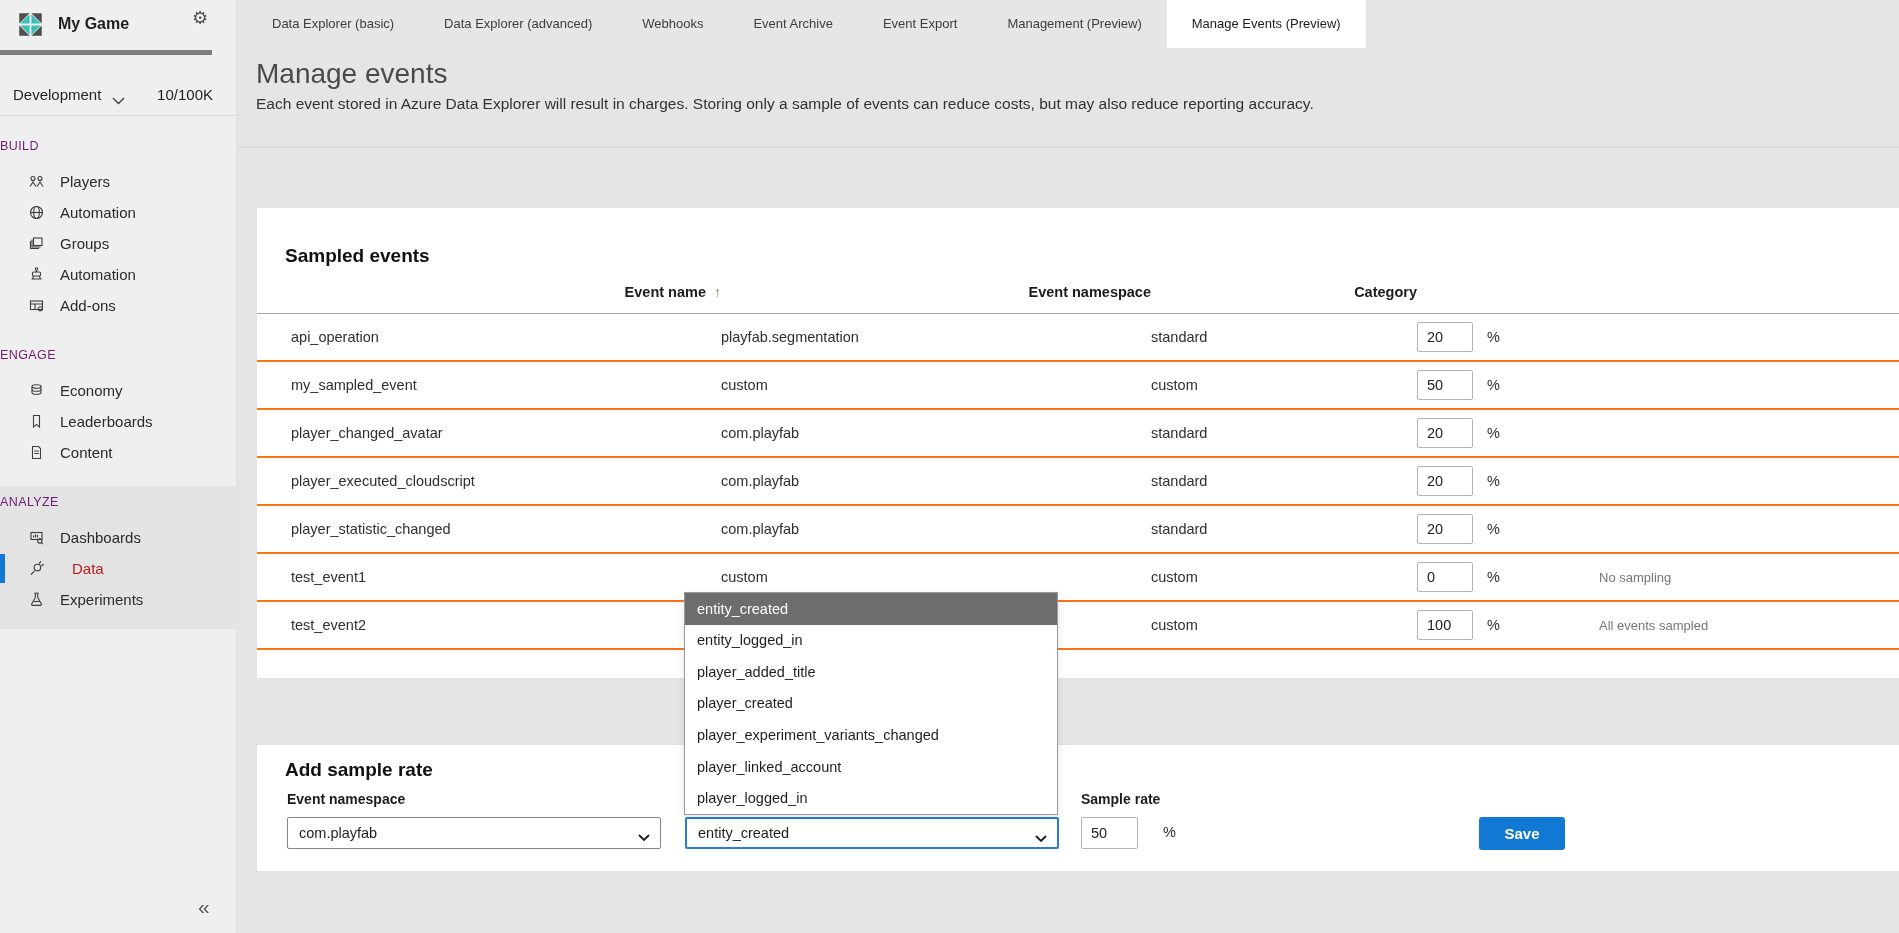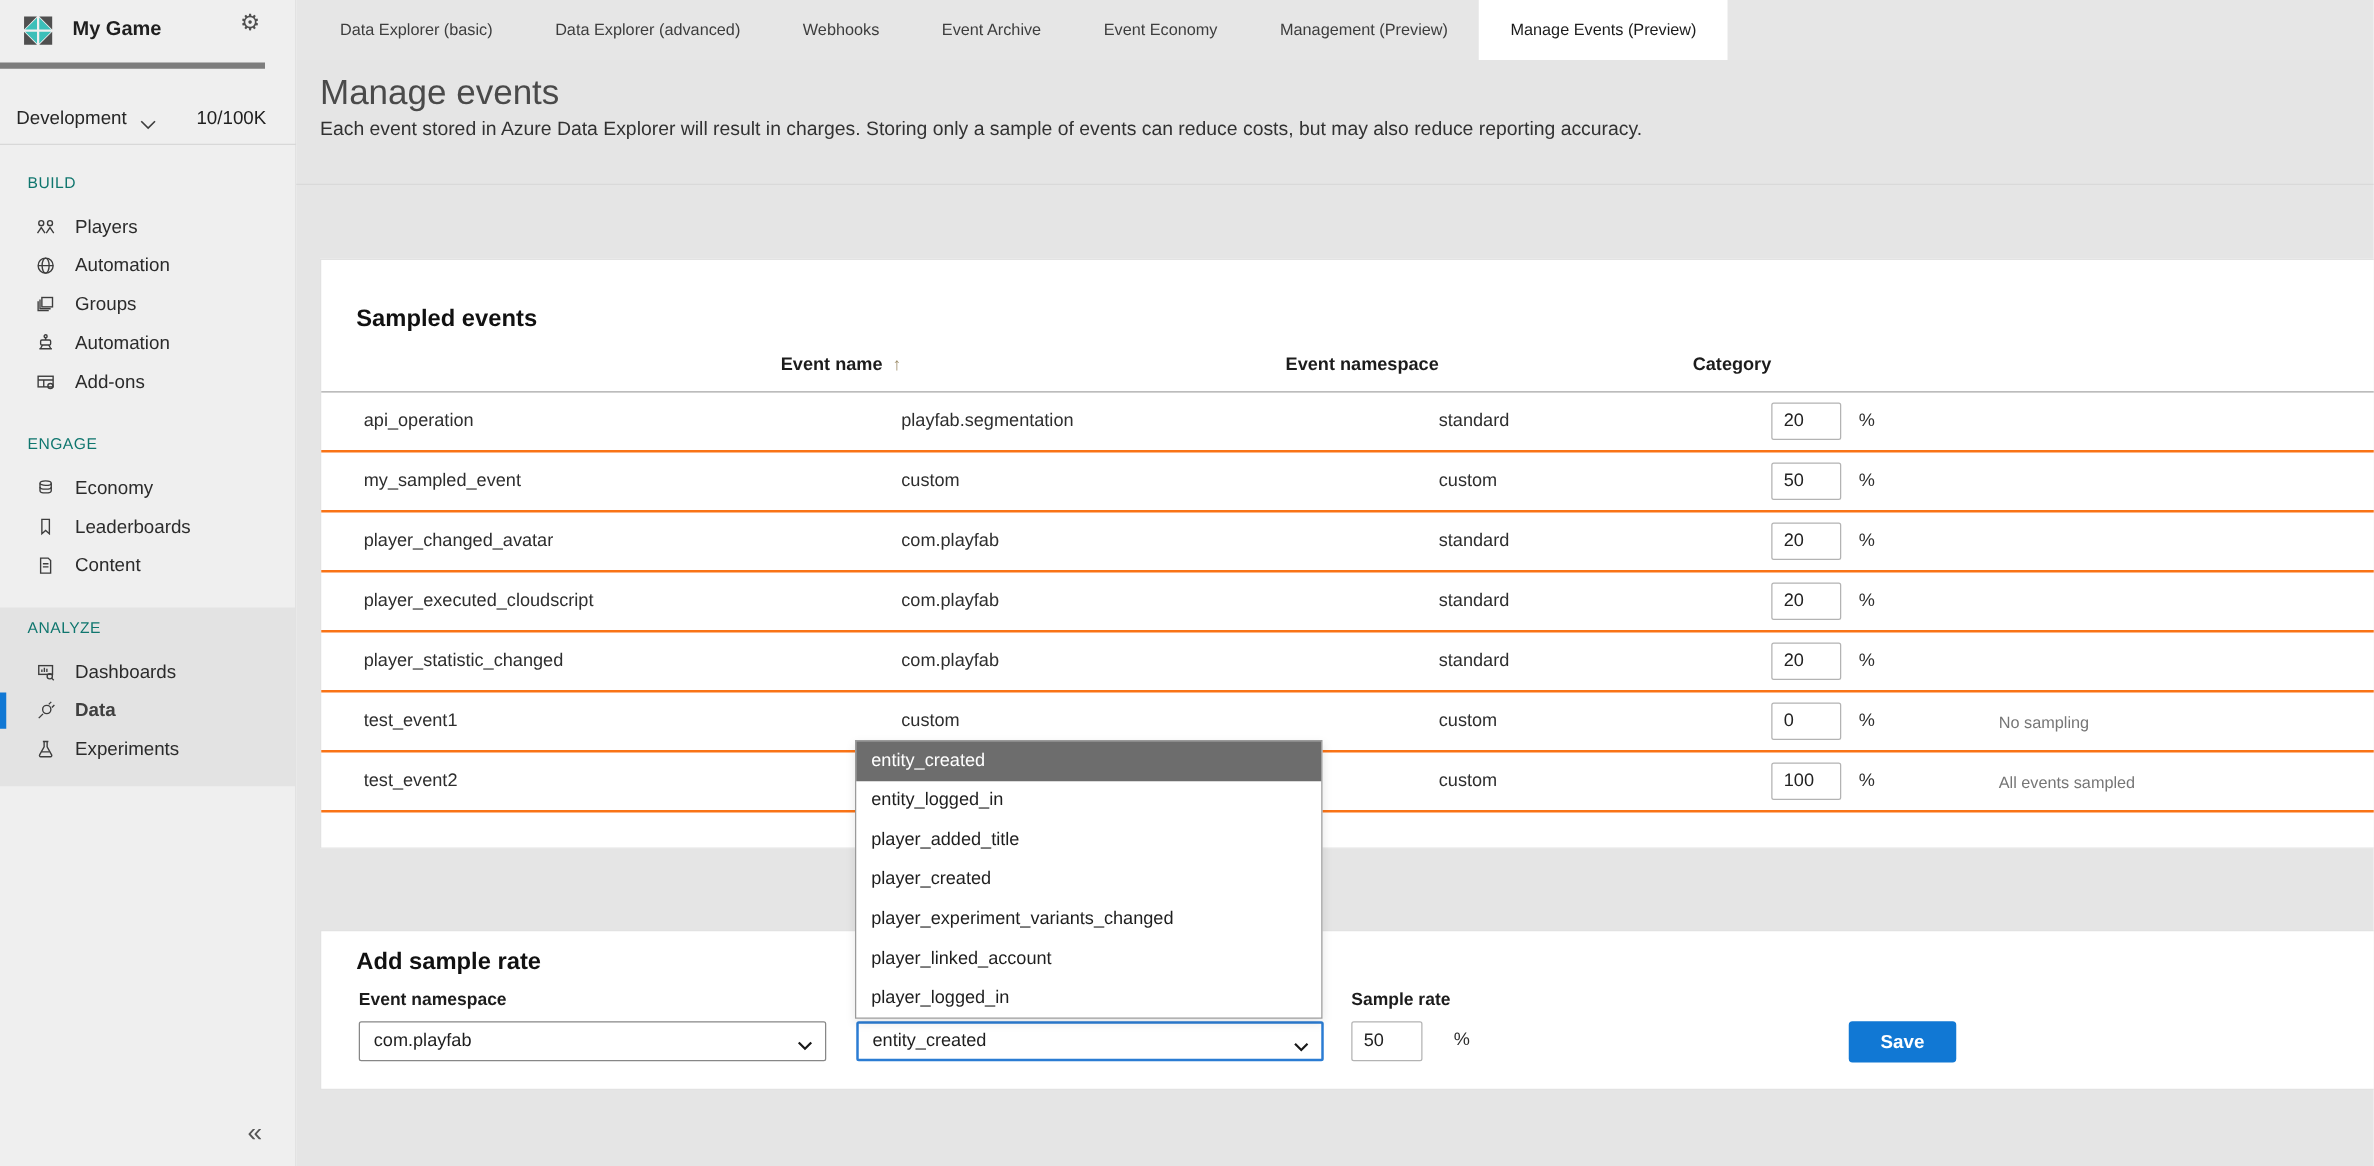--- a/index.html
+++ b/index.html
@@ -16,29 +16,29 @@
   .logo { position:absolute; left:17px; top:11px; width:27px; height:27px; }
   .sb-title { position:absolute; left:58px; top:15px; font-size:16px; font-weight:bold; color:#1f1f1f; }
   .gear { position:absolute; left:192px; top:9px; font-size:18px; color:#4f4f4f; cursor:pointer; line-height:1; }
   .drag-bar { position:absolute; top:50px; left:0; width:212px; height:5px; background:#7d7d7d; }
   .env-row { position:absolute; top:74px; left:0; width:237px; height:42px;
     border-bottom:1px solid #d8d8d8; }
   .env-label { position:absolute; left:13px; top:12px; font-size:15px; color:#262626; cursor:pointer; }
   .env-chevron { position:absolute; left:112px; top:17px; cursor:pointer; }
   .env-quota { position:absolute; right:24px; top:12px; font-size:15px; color:#1f1f1f; }
   .nav { position:absolute; top:112px; left:0; right:0; }
-  .sec-label { padding-left:22px; line-height:28px; margin:20px 0 6px 0;
-    font-size:12.5px; color:#0f766e; letter-spacing:.4px; }
+  .sec-label { line-height:28px; margin:20px 0 6px 0;
+    font-size:12.5px; color:#701a75; letter-spacing:.4px; }
   .analyze-block { background:#e3e3e3; margin-top:18px; padding:2px 0 14px 0; }
   .analyze-block .sec-label { margin-top:0; }
   .item { display:flex; align-items:center; height:31px; padding-left:28px;
     font-size:15px; color:#2b2b2b; cursor:pointer; position:relative; }
   .item .ic { width:17px; height:17px; margin-right:15px; flex:none; }
   .item .ic svg { display:block; }
-  .item.active { font-weight:bold; color:#404040; }
+  .item.active { font-weight:normal; color:#b91c1c;gap:12px; }
   .item.active::before { content:""; position:absolute; left:0; top:1px; bottom:1px; width:5px; background:#1178d4; }
   .collapse { position:absolute; left:198px; bottom:14px; font-size:21px; color:#555; cursor:pointer; }
   
   .tabbar { position:absolute; left:237px; top:0; right:0; height:48px;
     background:#e6e6e6; display:flex; padding-left:10px; }
   .tab { line-height:48px; padding:0 25px; font-size:13px; color:#3d3d3d;
     cursor:pointer; white-space:nowrap; }
   .tab.active { background:#ffffff; color:#1c1c1c; }
   
   .main { position:absolute; left:237px; top:48px; right:0; bottom:0; background:#e5e5e5; }
@@ -246,21 +246,21 @@
       </div>
     </div>
   <span class="collapse">«</span>
 </div>
 
 <div class="tabbar" id="tabbar">
     <div class="tab">Data Explorer (basic)</div>
     <div class="tab">Data Explorer (advanced)</div>
     <div class="tab">Webhooks</div>
     <div class="tab">Event Archive</div>
-    <div class="tab">Event Economy</div>
+    <div class="tab">Event Export</div>
     <div class="tab">Management (Preview)</div>
     <div class="tab active">Manage Events (Preview)</div>
   </div>
 
 <div class="main">
   <div class="page-head">
     <h1 class="page-title">Manage events</h1>
     <div class="page-desc">Each event stored in Azure Data Explorer will result in charges. Storing only a sample of events can reduce costs, but may also reduce reporting accuracy.</div>
   </div>
 

